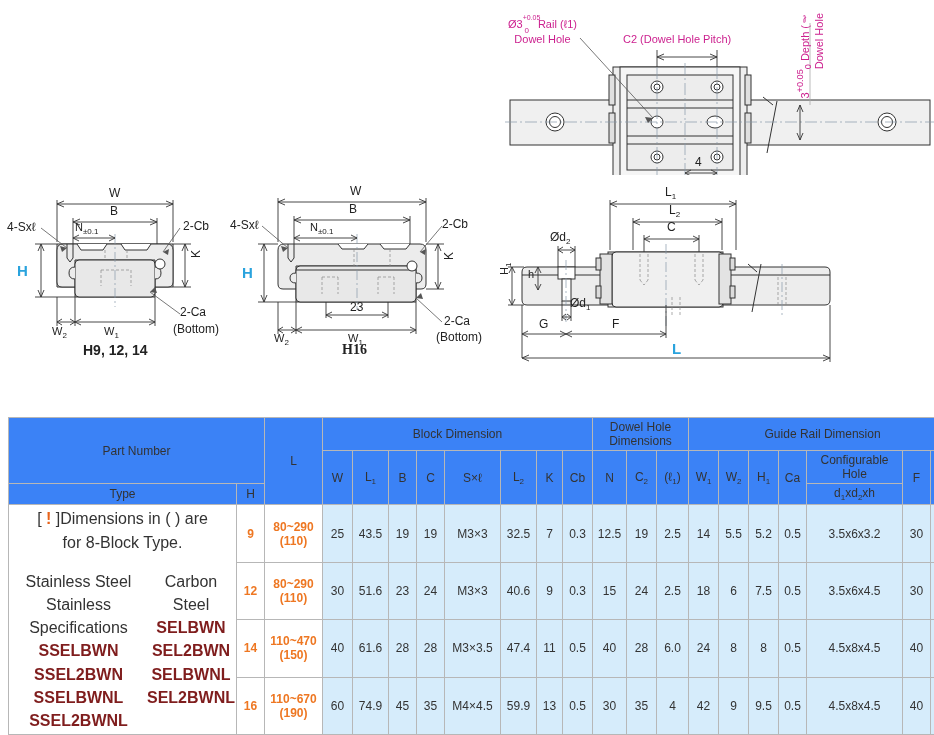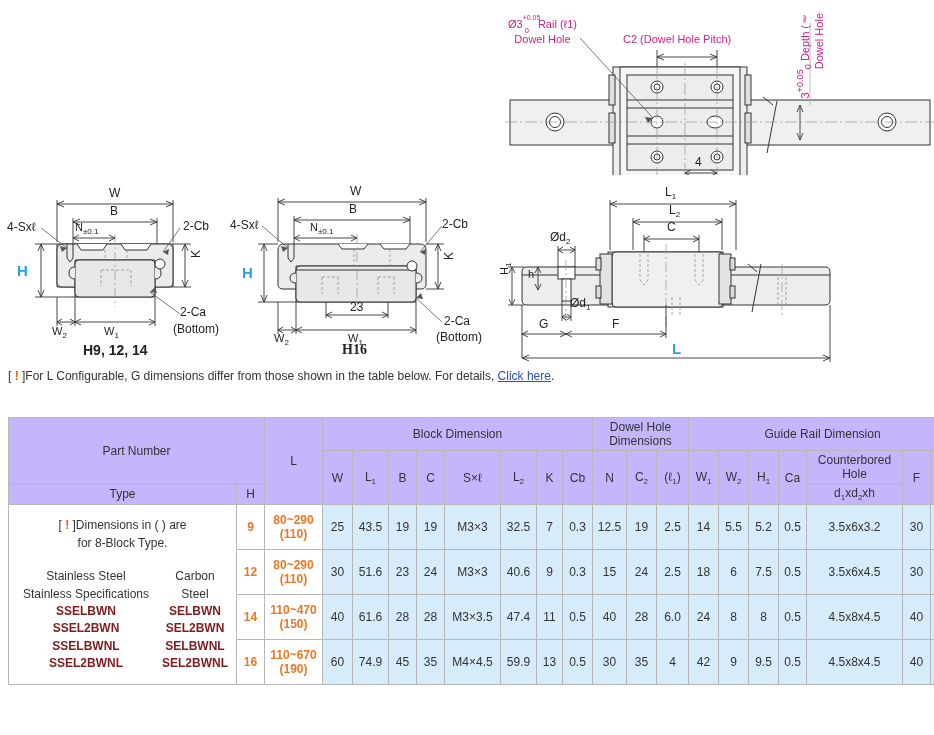--- a/index.html
+++ b/index.html
@@ -39,30 +39,30 @@
     color: #333;
     table-layout: fixed;
   }
   table.spec th, table.spec td {
     border: 1px solid #b7b7b7;
     text-align: center;
     vertical-align: middle;
     padding: 2px 1px;
   }
   table.spec thead th {
-    background: #c4b5fd;
+    background: #3b82f6;
     font-weight: normal;
     color: #333;
   }
   table.spec thead th sub { font-size: 8px; }
   td.data { background: #d6ecfb; height: 45px; }
   td.orange { background: #ffffff; color: #ee7722; font-weight: bold; }
   td.partcell {
     background: #ffffff; text-align: left; vertical-align: top;
-    padding: 4px 6px; font-size: 12px; line-height: 1.45;
+    padding: 4px 6px; font-size: 16px; line-height: 1.45;
   }
   .pn-orange { color: #7f1d1d; font-weight: bold; }
   .bang2 { color: #e8631a; font-weight: bold; }
   .pn-grid { display: flex; gap: 0; }
   .pn-col { }
   .pn-col.left { width: 152px; }
 </style>
 </head>
 <body>
 
@@ -515,23 +515,20 @@
     <div class="dimlbl" style="left:167px; top:38px;">C</div>
     <div class="dimlbl" style="left:50px; top:48px; font-size:12px;">Ød<sub>2</sub></div>
     <div class="dimlbl" style="left:70px; top:114px; font-size:12px;">Ød<sub>1</sub></div>
     <div class="dimlbl" style="left:-2px; top:93px; font-size:11px; transform:rotate(-90deg); transform-origin:left top;">H<sub>1</sub></div>
     <div class="dimlbl" style="left:28px; top:86px; font-size:11px;">h</div>
     <div class="dimlbl" style="left:39px; top:135px;">G</div>
     <div class="dimlbl" style="left:112px; top:135px;">F</div>
     <div class="cyanlbl" style="position:absolute; left:172px; top:158px;">L</div>
   </div>
 
-  <div id="note">
-    <span>[ </span><span class="bang">!</span><span> ]</span><span>For L Configurable, G dimensions differ from those shown in the table below. For details, </span><a href="#">Click here</a><span>.</span>
-  </div>
 
   <div id="spec-table-wrap">
     <table class="spec">
       <colgroup>
         <col style="width:228px">
           <col style="width:28px">
           <col style="width:58px">
         <col style="width:30px">
           <col style="width:36px">
           <col style="width:28px">
@@ -572,21 +569,21 @@
           <th rowspan="2">K</th>
           <th rowspan="2">Cb</th>
           <th rowspan="2">N</th>
           <th rowspan="2">C<sub>2</sub></th>
           <th rowspan="2">(ℓ<sub>1</sub>)</th>
           <th rowspan="2">W<sub>1</sub></th>
           <th rowspan="2">W<sub>2</sub></th>
           <th rowspan="2">H<sub>1</sub></th>
           <th rowspan="2">Ca</th>
           <th style="border-bottom:1px solid #b7b7b7;">
-            <span>Counterbored</span><br>
+            <span>Configurable</span><br>
             <span>Hole</span>
           </th>
           <th rowspan="2">F</th>
           <th rowspan="2">G</th>
         </tr>
         <tr>
           <th>Type</th>
           <th>H</th>
           <th>d<sub>1</sub>xd<sub>2</sub>xh</th>
         </tr>

